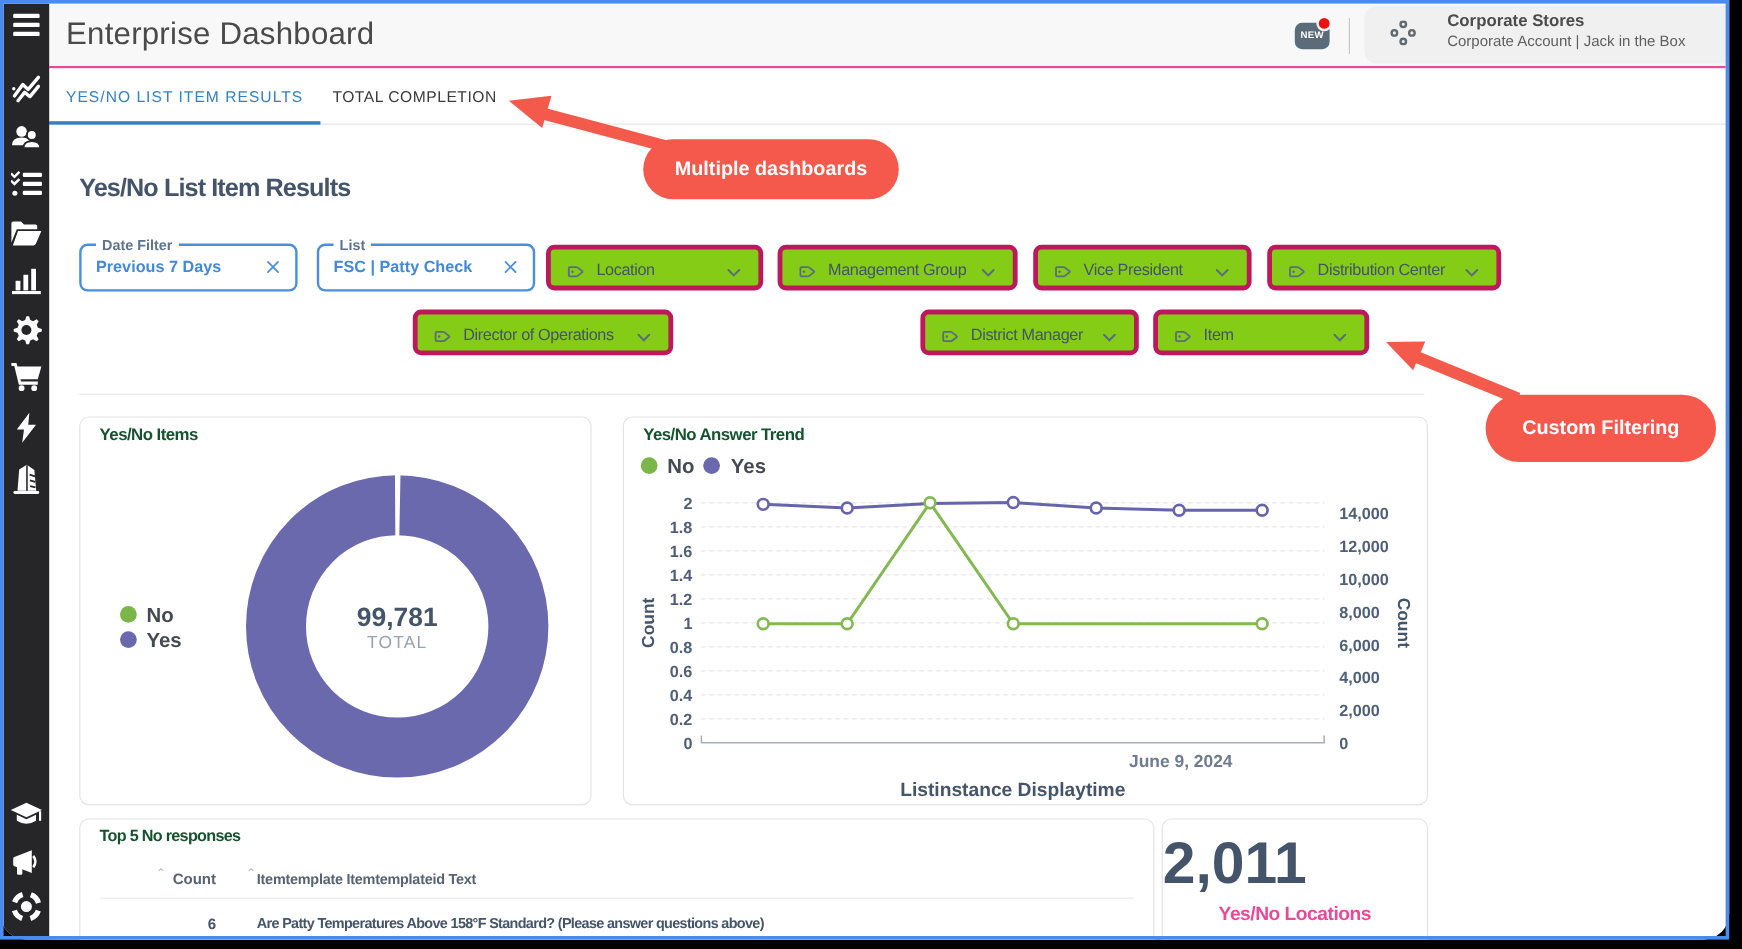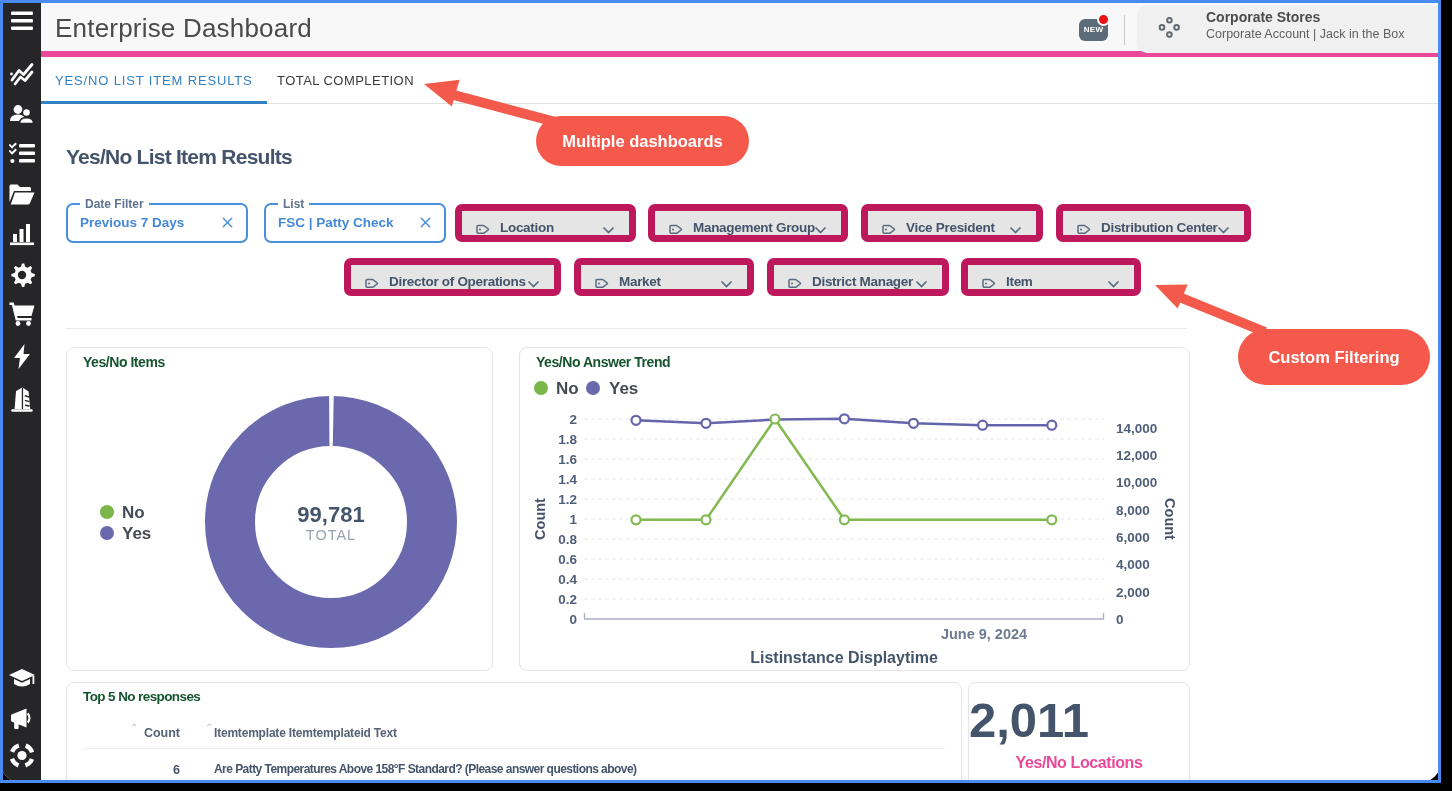--- a/index.html
+++ b/index.html
@@ -8,21 +8,21 @@
 .app { position:absolute; left:0; top:0; width:1441px; height:783px;
   background:#fff; border-radius:0 0 22px 22px; overflow:hidden; }
 .frame { position:absolute; left:0; top:0; width:1441px; height:783px;
   border:3px solid #4a8bf3; z-index:50; pointer-events:none; }
 
 .sb { position:absolute; left:3px; top:3px; width:38px; height:777px;
   background:#262629; z-index:5; }
 .sb svg { position:absolute; left:50%; transform:translateX(-50%); }
 
 .hd { position:absolute; left:41px; top:3px; right:3px; height:54px;
-  background:#f8f8f8; border-bottom:6px solid #ec4899; }
+  background:#f8f8f8; border-bottom:2px solid #ec4899; }
 .hd-title { position:absolute; left:14px; top:10px; font-size:26px; color:#4a4a4a;
   font-weight:400; letter-spacing:0.2px; }
 .newbadge { position:absolute; left:1038px; top:16px; width:29px; height:22px;
   background:#5c6b79; border-radius:6px; color:#fff; font-size:8px; font-weight:bold;
   text-align:center; line-height:22px; letter-spacing:0.3px; }
 .newdot { position:absolute; left:1056px; top:10px; width:13px; height:13px;
   background:#ee1111; border-radius:50%; border:2px solid #f8f8f8; }
 .hd-div { position:absolute; left:1083px; top:12px; width:1px; height:30px; background:#c9c9c9; }
 .userbox { position:absolute; left:1096px; top:2px; right:0; height:48px;
   background:#f0f0f1; border-radius:10px 0 0 10px; }
@@ -34,22 +34,22 @@
   background:#fff; border-bottom:1px solid #e0e0e0; }
 .tab1 { position:absolute; left:14px; top:16px; font-size:13px; letter-spacing:0.85px;
   color:#3181c4; font-weight:500; }
 .tab2 { position:absolute; left:236px; top:16px; font-size:13px; letter-spacing:0.45px;
   color:#3a3a3a; font-weight:400; }
 .tabbar { position:absolute; left:0; top:44px; width:226px; height:3px; background:#3181c4; }
 
 .content { position:absolute; left:41px; top:104px; right:3px; bottom:0; background:#fff; }
 h1 { position:absolute; left:25px; top:41px; font-size:21px; letter-spacing:-0.75px; color:#44546a; font-weight:bold; }
 
-.chip { position:absolute; height:38px; border:7px solid #be185d; border-radius:7px;
-  background:#e5e5e5; font-size:13.5px; letter-spacing:-0.3px; font-weight:bold; color:#44546a; }
+.chip { position:absolute; height:38px; border:4px solid #be185d; border-radius:7px;
+  background:#84cc16; font-size:13.5px; letter-spacing:-0.3px; font-weight:normal; color:#44546a; }
 .chip .lbl { position:absolute; left:38px; top:9px; white-space:nowrap; }
 .chip .tag { position:absolute; left:13px; top:11px; }
 .chip .chev { position:absolute; right:15px; top:16px; }
 .bluechip { position:absolute; height:40px; border:2px solid #4a8fdc; border-radius:7px;
   background:#fff; }
 .bluechip .flt { position:absolute; left:12px; top:-8px; background:#fff; padding:0 5px;
   font-size:12px; font-weight:bold; color:#5f7390; }
 .bluechip .val { position:absolute; left:12px; top:10px; font-size:13.5px; font-weight:bold; color:#4489d8; white-space:nowrap; }
 .bluechip .x { position:absolute; right:13px; top:12px; }
 .divider { position:absolute; left:25px; top:224px; right:251px; height:1px; background:#e9e9e9; }
@@ -147,30 +147,20 @@
     <div class="chip" style="left:303px;top:154px;width:217px">
       <svg class="tag" width="15" height="14" viewBox="0 0 15 14">
           <path d="M2 4.6 Q2 3.6 3 3.6 L8.2 3.6 Q8.9 3.6 9.4 4 L13.1 6.9 Q13.8 7.4 13.1 8 L9.4 10.9 Q8.9 11.3 8.2 11.3 L3 11.3 Q2 11.3 2 10.3 Z" fill="none" stroke="#5b6b80" stroke-width="1.5" stroke-linejoin="round"></path>
           <circle cx="5" cy="7.4" r="1" fill="#5b6b80"></circle>
         </svg>
       <span class="lbl">Director of Operations</span>
       <svg class="chev" width="11" height="7" viewBox="0 0 11 7">
           <path d="M1 1 L5.5 5.5 L10 1" fill="none" stroke="#5b6b80" stroke-width="1.7" stroke-linecap="round"></path>
         </svg>
     </div>
-    <div class="chip" style="left:533px;top:154px;width:180px">
-      <svg class="tag" width="15" height="14" viewBox="0 0 15 14">
-          <path d="M2 4.6 Q2 3.6 3 3.6 L8.2 3.6 Q8.9 3.6 9.4 4 L13.1 6.9 Q13.8 7.4 13.1 8 L9.4 10.9 Q8.9 11.3 8.2 11.3 L3 11.3 Q2 11.3 2 10.3 Z" fill="none" stroke="#5b6b80" stroke-width="1.5" stroke-linejoin="round"></path>
-          <circle cx="5" cy="7.4" r="1" fill="#5b6b80"></circle>
-        </svg>
-      <span class="lbl">Market</span>
-      <svg class="chev" width="11" height="7" viewBox="0 0 11 7">
-          <path d="M1 1 L5.5 5.5 L10 1" fill="none" stroke="#5b6b80" stroke-width="1.7" stroke-linecap="round"></path>
-        </svg>
-    </div>
     <div class="chip" style="left:726px;top:154px;width:182px">
       <svg class="tag" width="15" height="14" viewBox="0 0 15 14">
           <path d="M2 4.6 Q2 3.6 3 3.6 L8.2 3.6 Q8.9 3.6 9.4 4 L13.1 6.9 Q13.8 7.4 13.1 8 L9.4 10.9 Q8.9 11.3 8.2 11.3 L3 11.3 Q2 11.3 2 10.3 Z" fill="none" stroke="#5b6b80" stroke-width="1.5" stroke-linejoin="round"></path>
           <circle cx="5" cy="7.4" r="1" fill="#5b6b80"></circle>
         </svg>
       <span class="lbl">District Manager</span>
       <svg class="chev" width="11" height="7" viewBox="0 0 11 7">
           <path d="M1 1 L5.5 5.5 L10 1" fill="none" stroke="#5b6b80" stroke-width="1.7" stroke-linecap="round"></path>
         </svg>
     </div>

